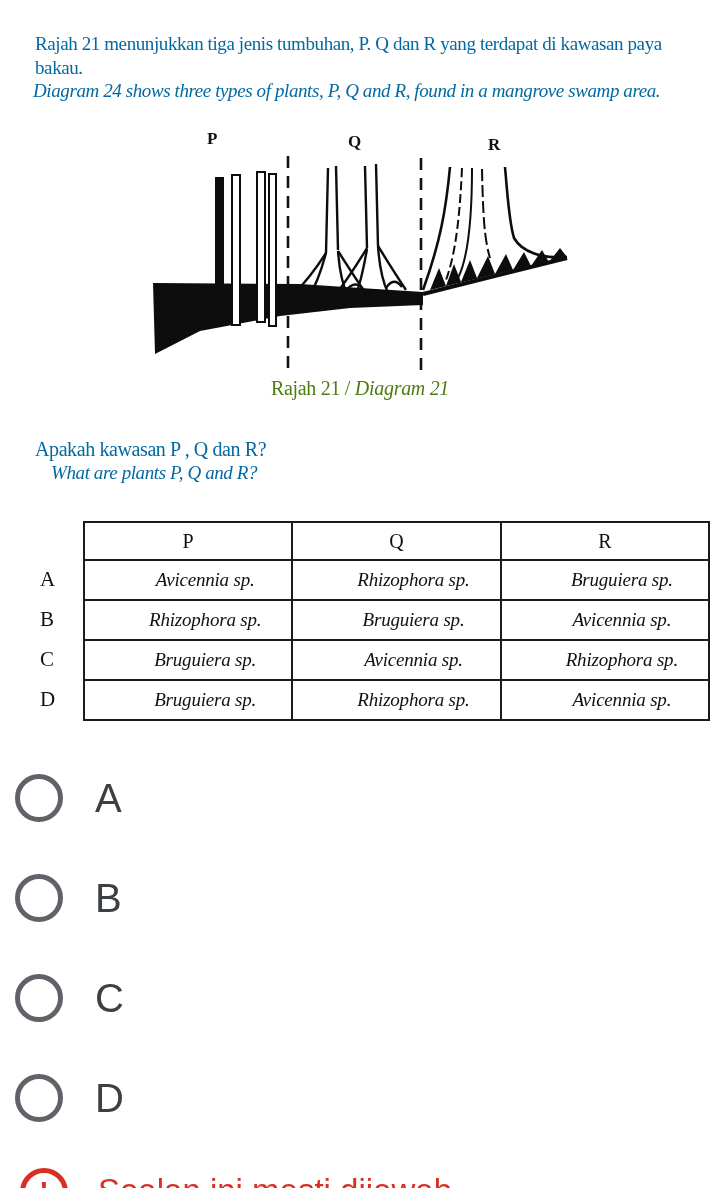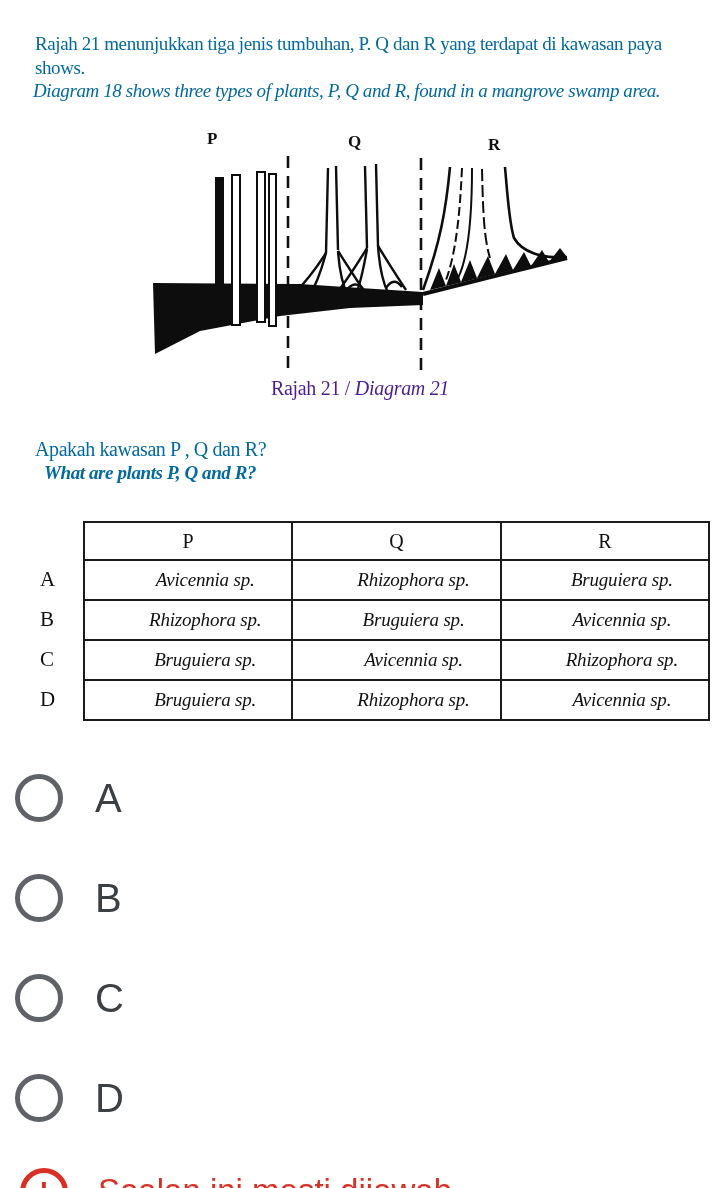--- a/index.html
+++ b/index.html
@@ -10,21 +10,21 @@
   .abs{position:absolute;}
 
   
   .scan-line{white-space:nowrap;letter-spacing:-0.4px;font-size:19px;color:#0369a1;}
   .it{font-style:italic;}
 
   
   .diagram-svg{position:absolute;left:140px;top:118px;width:440px;height:258px;}
   .diagram-caption{
     position:absolute;left:140px;top:377px;width:440px;text-align:center;
-    font-size:20px;color:#4c1d95;letter-spacing:-0.3px;
+    font-size:20px;color:#4d7c0f;letter-spacing:-0.3px;
   }
 
   
   .qtable-wrap{position:absolute;left:40px;top:521px;display:flex;}
   .rowlabels{width:43px;display:flex;flex-direction:column;font-size:21px;color:#111;}
   .rowlabels .spacer{height:38px;}
   .rowlabels .rl{height:40px;display:flex;align-items:center;}
   table.qtable{border-collapse:collapse;table-layout:fixed;width:627px;}
   table.qtable td,table.qtable th{
     border:2px solid #1b1b1b;text-align:center;vertical-align:middle;
@@ -54,22 +54,22 @@
   }
   .error-text{
     font-family:"Liberation Sans",sans-serif;font-size:33px;color:#d93025;
     margin-left:30px;margin-top:4px;white-space:nowrap;
   }
 </style>
 </head>
 <body>
 
 <div class="abs" style="left:35px;top:33px;"><span class="scan-line">Rajah 21 menunjukkan tiga jenis tumbuhan, P. Q dan R yang terdapat di kawasan paya</span></div>
-<div class="abs" style="left:35px;top:57px;"><span class="scan-line">shows.</span></div>
-<div class="abs" style="left:33px;top:80px;"><span class="scan-line it">Diagram 18 shows three types of plants, P, Q and R, found in a mangrove swamp area.</span></div>
+<div class="abs" style="left:35px;top:57px;"><span class="scan-line">bakau.</span></div>
+<div class="abs" style="left:33px;top:80px;"><span class="scan-line it">Diagram 24 shows three types of plants, P, Q and R, found in a mangrove swamp area.</span></div>
 
 <svg class="diagram-svg" viewBox="0 0 440 258">
 
   <text x="67" y="26" font-family="Liberation Serif,serif" font-weight="bold" font-size="17" fill="#111">P</text>
   <text x="208" y="29" font-family="Liberation Serif,serif" font-weight="bold" font-size="17" fill="#111">Q</text>
   <text x="348" y="32" font-family="Liberation Serif,serif" font-weight="bold" font-size="17" fill="#111">R</text>
 
   <line x1="148" y1="38" x2="148" y2="250" stroke="#111" stroke-width="2.6" stroke-dasharray="12 8"></line>
   <line x1="281" y1="40" x2="281" y2="252" stroke="#111" stroke-width="2.6" stroke-dasharray="12 8"></line>
 
@@ -112,21 +112,21 @@
              L427,139 Z" fill="#0d0d0d"></path>
   </g>
 </svg>
 
 <div class="diagram-caption">
   <span>Rajah 21 / </span><span class="it">Diagram 21</span>
 </div>
 
 <div class="abs" style="left:35px;top:438px;">
   <span class="scan-line" style="font-size:20px">Apakah kawasan P , Q dan R?</span></div>
-<div class="abs" style="left:44px;top:462px;font-weight:bold;">
+<div class="abs" style="left:51px;top:462px;">
   <span class="scan-line it" style="font-size:19px">What are plants P, Q and R?</span></div>
 
 <div class="qtable-wrap">
   <div class="rowlabels">
     <div class="spacer"></div>
     <div class="rl">A</div>
     <div class="rl">B</div>
     <div class="rl">C</div>
     <div class="rl">D</div>
   </div>

